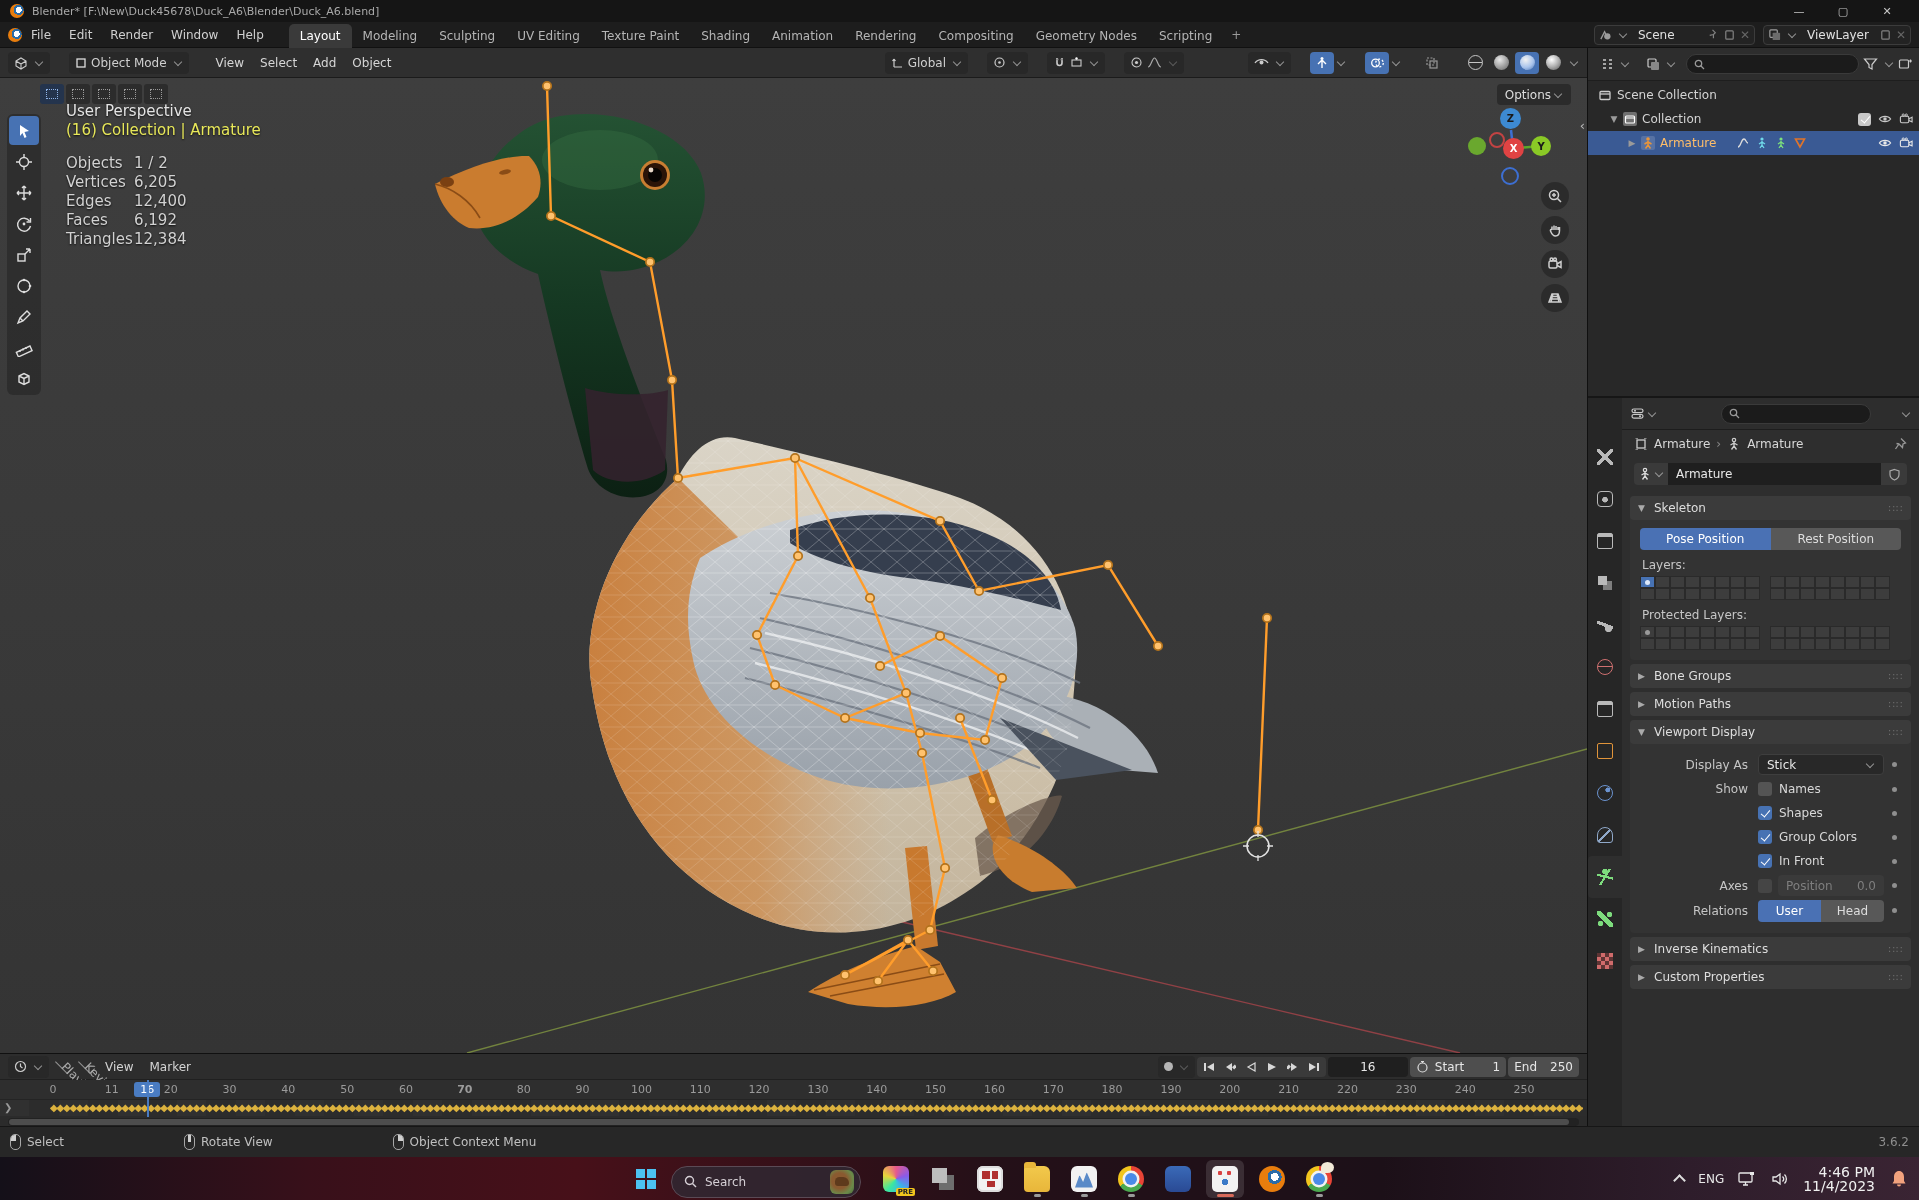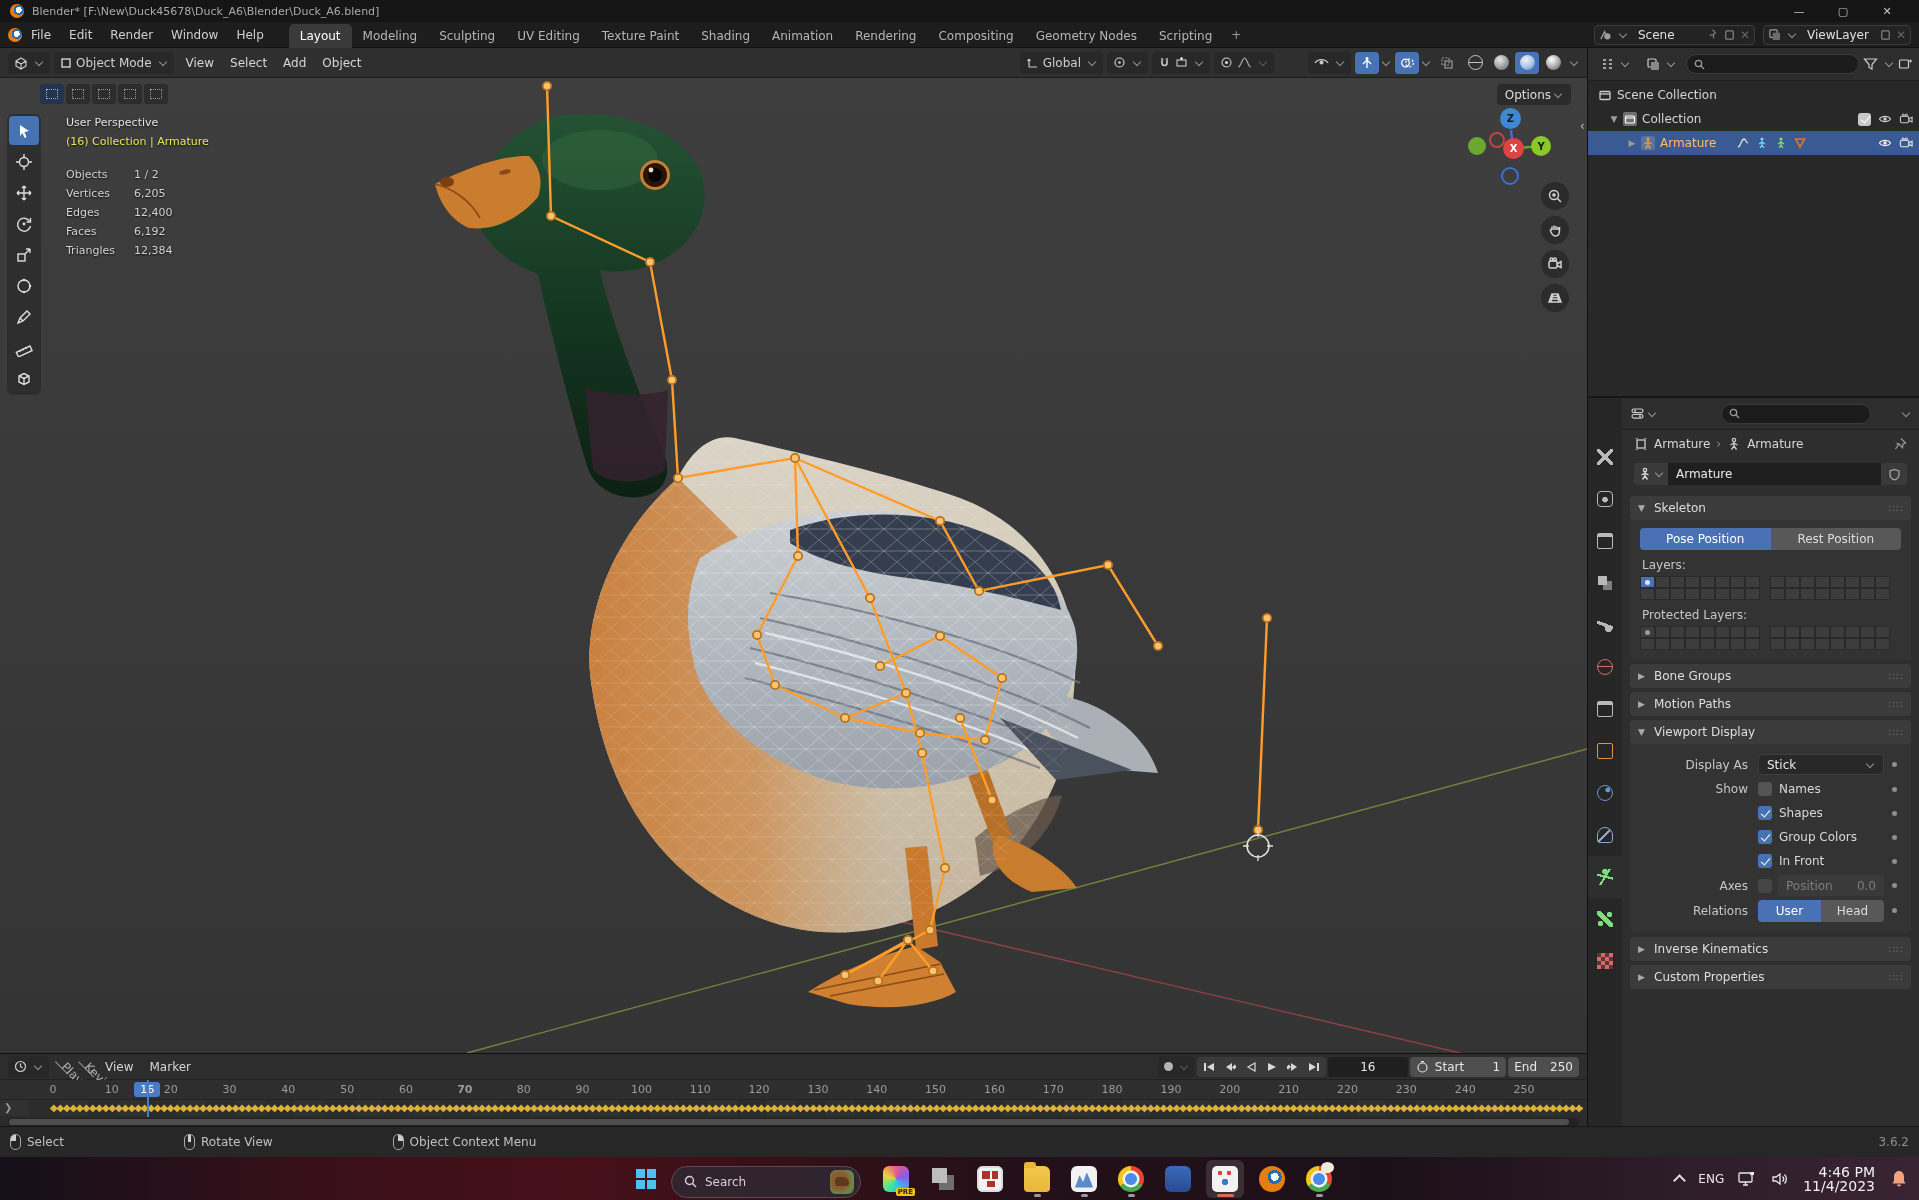--- a/index.html
+++ b/index.html
@@ -20,42 +20,42 @@
 .wtabs{display:flex;margin-left:16px;height:26px;align-items:flex-end}
 .wtab{padding:5px 11px;color:#b5b5b5;border-radius:5px 5px 0 0;font-size:12px}
 .wtab.active{background:#3a3a3a;color:#fff}
 .wtab-add{padding:4px 8px;color:#999}
 .idwidget{display:flex;align-items:center;background:#232323;border:1px solid #3c3c3c;border-radius:4px;height:20px;padding:0 4px;margin-left:8px;gap:4px}
 .idwidget .fld{color:#e0e0e0;padding:0 6px;min-width:70px}
 .mini-ic{width:13px;height:13px;opacity:.8}
 
 .main{display:flex;height:1078px}
 .left-col{width:1587px;display:flex;flex-direction:column}
-.vheader{height:30px;background:#2f2f2f;border-bottom:1px solid #1b1b1b;display:flex;align-items:center;padding:0 8px;gap:4px}
+.vheader{height:30px;background:#2f2f2f;border-bottom:1px solid #1b1b1b;display:flex;align-items:center;padding:0 8px;gap:19px}
 .vh-widget{display:flex;align-items:center;background:#282828;border-radius:4px;height:22px;padding:0 6px;gap:4px}
 .vh-menu{padding:4px 8px;color:#d6d6d6}
 .hbtn{width:24px;height:22px;border-radius:4px;display:flex;align-items:center;justify-content:center;background:transparent}
 .hbtn.on{background:#4772b3}
 .sph{width:15px;height:15px;border-radius:50%}
 .sph.wire{border:1.4px solid #c5c5c5;background:linear-gradient(transparent 6px,#c5c5c5 6px 7px,transparent 7px)}
 .sph.solid{background:radial-gradient(circle at 38% 32%,#e8e8e8,#909090 65%,#666)}
 .sph.mat{background:radial-gradient(circle at 38% 32%,#f2f2f2,#a9c4ec 55%,#4a72b0)}
 .sph.rend{background:radial-gradient(circle at 38% 32%,#fff,#b0b0b0 50%,#555)}
 
 .viewport{flex:1;position:relative;background:linear-gradient(#3e3e3e,#393939 55%,#343434);overflow:hidden}
 .tool-opts{position:absolute;left:40px;top:6px;display:flex;gap:2px}
 .topt{width:24px;height:20px;border-radius:3px;background:#2c2c2c;display:flex;align-items:center;justify-content:center}
 .topt span{width:12px;height:10px;border:1.3px dotted #9a9a9a}
 .topt.on span{border-color:#8fb4e8}
 .topt.on{background:#24344d}
 .toolbar{position:absolute;left:7px;top:36px;width:34px;display:flex;flex-direction:column;gap:2px;background:rgba(42,42,42,.75);border-radius:6px;padding:2px}
 .tool{width:30px;height:29px;border-radius:4px;display:flex;align-items:center;justify-content:center}
 .tool.on{background:#4772b3}
 .tool svg{stroke:#ddd;fill:none;stroke-width:1.4}
-.overlay-stats{position:absolute;left:66px;top:35px;line-height:19px;text-shadow:0 1px 2px rgba(0,0,0,.8);font-size:11px}
+.overlay-stats{position:absolute;left:66px;top:24px;line-height:19px;text-shadow:0 1px 2px rgba(0,0,0,.8);font-size:15px}
 .ov-view{color:#e4e4e4}
 .ov-ctx{color:#e8e85a}
 .stat-table{margin-top:14px}
 .stat-row{display:flex}
 .stat-label{width:68px;color:#d2d2d2}
 .stat-val{color:#d2d2d2}
 .options-btn{position:absolute;top:6px;right:16px;background:rgba(40,40,40,.85);border-radius:4px;height:21px;display:flex;align-items:center;padding:0 8px;color:#ddd}
 .sidebar-arrow{position:absolute;top:40px;right:2px;color:#bbb;font-size:13px}
 .gizmo{position:absolute;top:14px;right:22px;width:110px;height:110px}
 .gz{position:absolute;border-radius:50%;display:flex;align-items:center;justify-content:center;font-size:10px;font-weight:bold;color:#1a1a1a}
@@ -669,21 +669,21 @@
       <div class="rangegrp">
         <span>End</span>
         <span style="min-width:30px;text-align:right">250</span>
       </div>
     </div>
     <div class="tl-body">
       <div class="tl-ruler">
         <div>
 
         <span class="tl-tick" style="left: 53px;">0</span>
-              <span class="tl-tick" style="left: 111.84px;">10</span>
+              <span class="tl-tick" style="left: 111.84px;">11</span>
               <span class="tl-tick" style="left: 170.68px;">20</span>
               <span class="tl-tick" style="left: 229.52px;">30</span>
               <span class="tl-tick" style="left: 288.36px;">40</span>
               <span class="tl-tick" style="left: 347.2px;">50</span>
               <span class="tl-tick" style="left: 406.04px;">60</span>
               <span class="tl-tick" style="left: 464.88px; font-weight: bold;">70</span>
               <span class="tl-tick" style="left: 523.72px;">80</span>
               <span class="tl-tick" style="left: 582.56px;">90</span>
               <span class="tl-tick" style="left: 641.4px;">100</span>
               <span class="tl-tick" style="left: 700.24px;">110</span>

